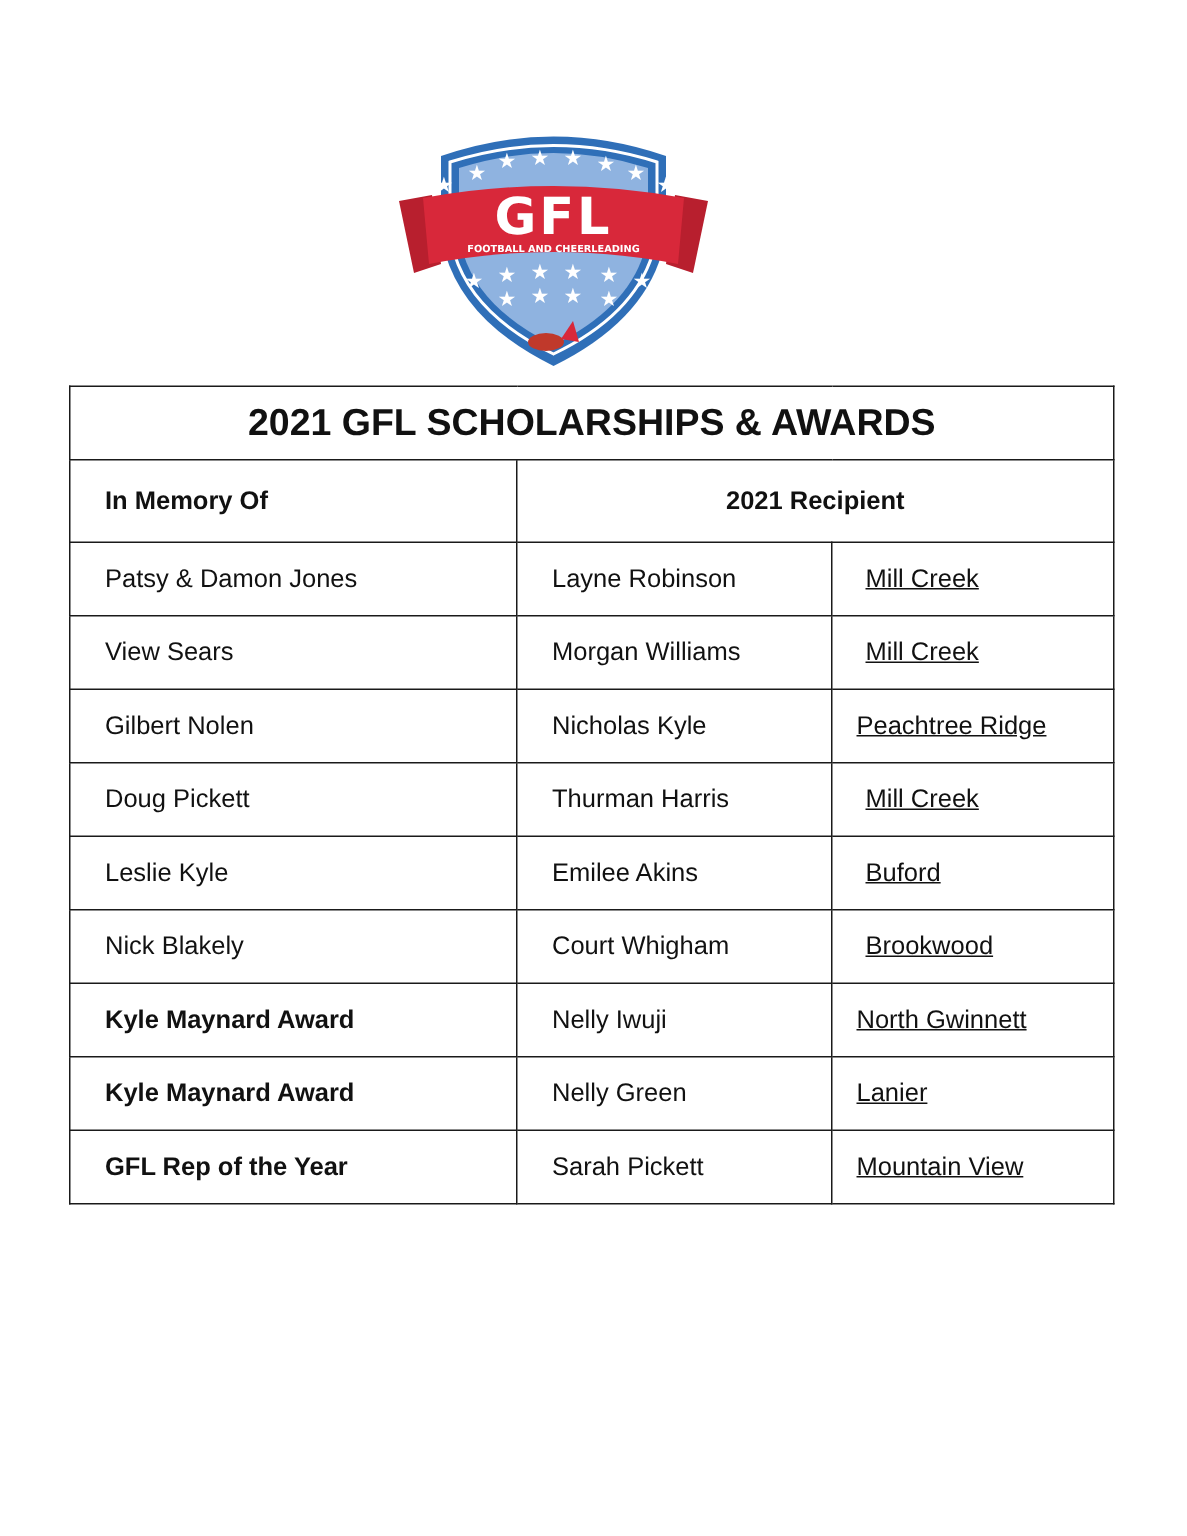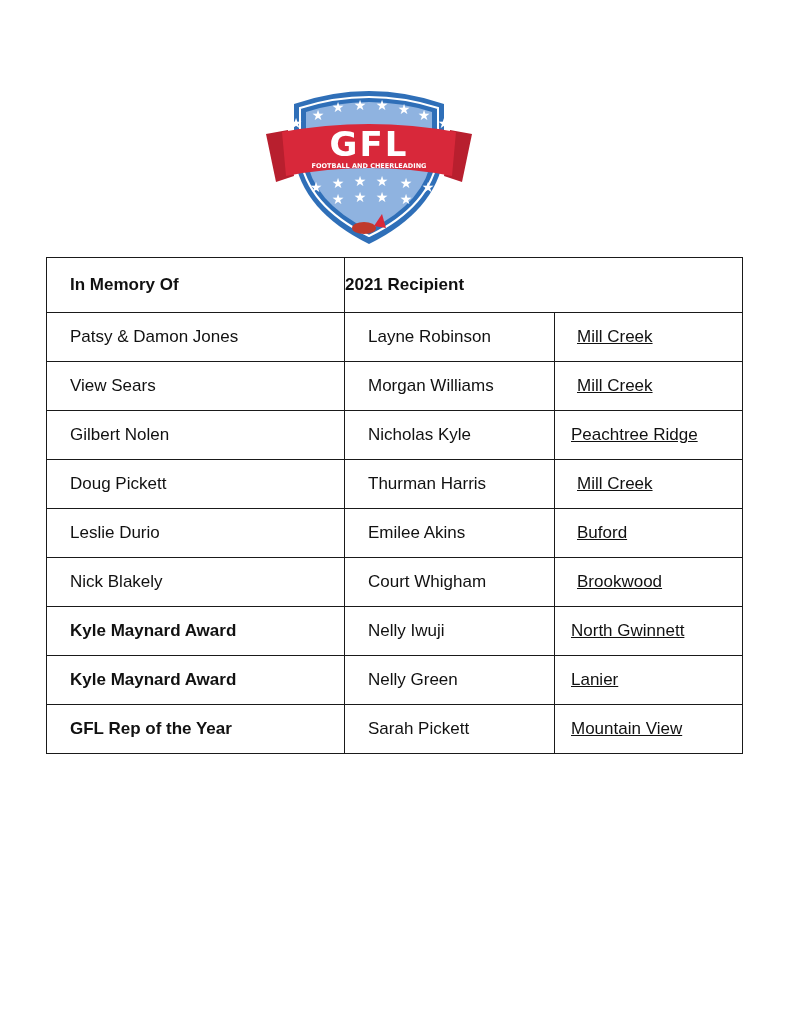--- a/index.html
+++ b/index.html
@@ -6,21 +6,21 @@
   body { width:791px; height:1024px; position:relative; overflow:hidden;
          font-family:"Liberation Sans", sans-serif; color:#111; }
   .logo { position:absolute; left:266px; top:86px; width:206px; height:160px; }
   table.awards { position:absolute; left:46px; top:257px; width:696px;
                  border-collapse:collapse; table-layout:fixed; }
   table.awards td { border:1.5px solid #1a1a1a; font-size:17px; padding:0 0 0 23px;
                     height:48px; white-space:nowrap; }
   .title-cell { text-align:center; font-weight:bold; font-size:25px !important;
                 padding:0 !important; height:48px !important; }
   .hdr td { height:54px !important; font-weight:bold; font-size:19.5px; }
-  .hdr .center { padding:0 !important; }
+  .hdr .center { text-align:center; padding:0 !important; }
   .bold { font-weight:bold; }
   .col3 { padding-left:16px !important;text-decoration:underline; }
   .col3.indent { padding-left:22px !important; }
 </style>
 </head>
 <body>
 
 <svg class="logo" viewBox="0 0 206 160" xmlns="http://www.w3.org/2000/svg">
 
   <path d="M28 18 Q103 -8 178 18 L178 70 Q170 125 103 158 Q36 125 28 70 Z" fill="#2f6fb8"></path>
@@ -58,20 +58,23 @@
   <path d="M108 140 L116 128 L120 142 Z" fill="#d8283a"></path>
 </svg>
 
 <table class="awards">
   <colgroup>
       <col style="width:298px">
       <col style="width:210px">
       <col style="width:188px">
     </colgroup>
   <tbody>
+      <tr>
+    <td colspan="3" class="title-cell">2021 GFL SCHOLARSHIPS &amp; AWARDS</td>
+  </tr>
   <tr class="hdr">
     <td>In Memory Of</td>
     <td colspan="2" class="center">2021 Recipient</td>
   </tr>
   <tr>
     <td>Patsy &amp; Damon Jones</td>
     <td>Layne Robinson</td>
     <td class="col3 indent">Mill Creek</td>
   </tr>
   <tr>
@@ -83,21 +86,21 @@
     <td>Gilbert Nolen</td>
     <td>Nicholas Kyle</td>
     <td class="col3">Peachtree Ridge</td>
   </tr>
   <tr>
     <td>Doug Pickett</td>
     <td>Thurman Harris</td>
     <td class="col3 indent">Mill Creek</td>
   </tr>
   <tr>
-    <td>Leslie Durio</td>
+    <td>Leslie Kyle</td>
     <td>Emilee Akins</td>
     <td class="col3 indent">Buford</td>
   </tr>
   <tr>
     <td>Nick Blakely</td>
     <td>Court Whigham</td>
     <td class="col3 indent">Brookwood</td>
   </tr>
   <tr>
     <td class="bold">Kyle Maynard Award</td>

